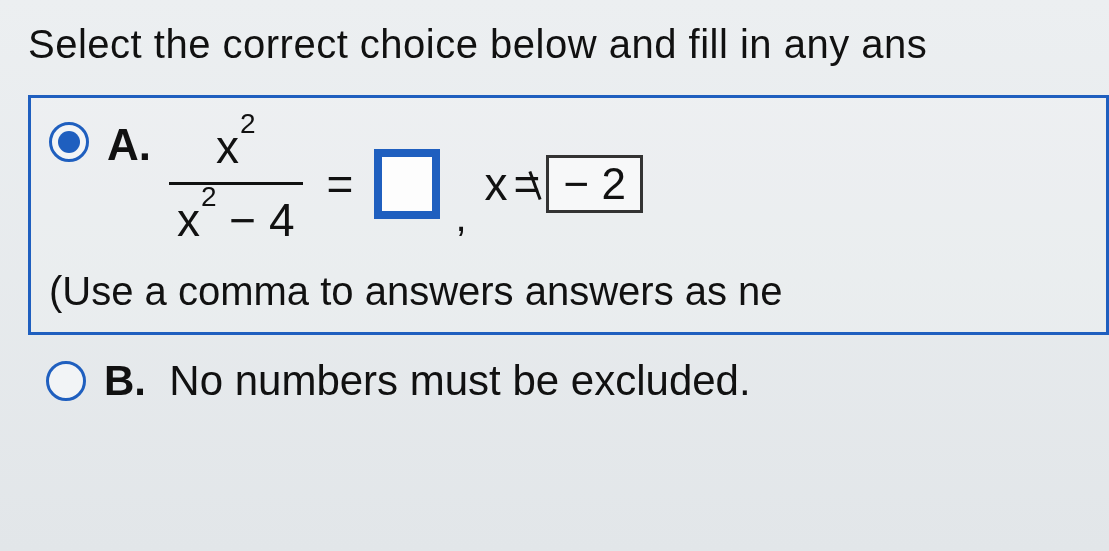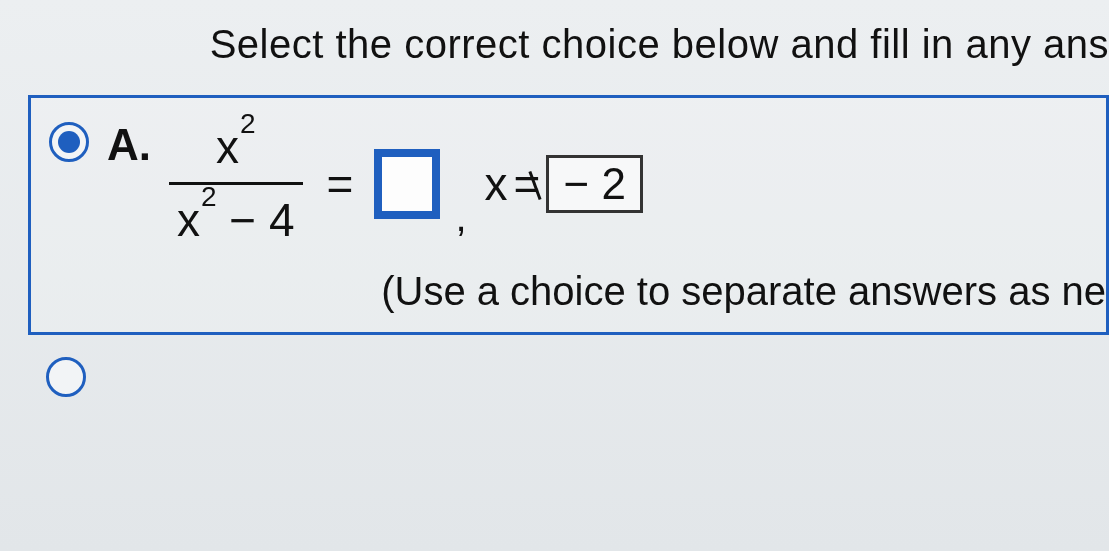--- a/index.html
+++ b/index.html
@@ -9,21 +9,20 @@
     overflow: hidden;
     background: #e9ecef;
     font-family: Arial, Helvetica, sans-serif;
     color: #111;
   }
   .page {
     width: 1109px; height: 551px;
     padding: 22px 0 0 28px;
     position: relative;
     background: linear-gradient(180deg, #eceff1 0%, #e2e6e9 100%);
-    text-align: right;
   }
   .prompt {
     font-size: 40px;
     letter-spacing: 0.5px;
     margin-bottom: 28px;
     white-space: nowrap;
     font-weight: 400;
   }
   .choice-box {
     border: 3px solid #1f5fbf;
@@ -194,20 +193,23 @@
         <span class="comma">,</span>
 
         <span class="neq-wrap">
           <span>x</span>
           <span class="neq">=</span>
           <span class="filled-box">− 2</span>
         </span>
       </div>
     </div>
 
-    <div class="hint">(Use a choice to separate answers as ne</div>
+    <div class="hint">(Use a comma to answers answers as ne</div>
   </div>
 
   <div class="choice-b">
     <div class="radio"></div>
+    <div class="text">
+      <span class="bold">B.</span>&nbsp;&nbsp;<span>No numbers must be excluded.</span>
+    </div>
   </div>
 
 </div>
 
 </body></html>

